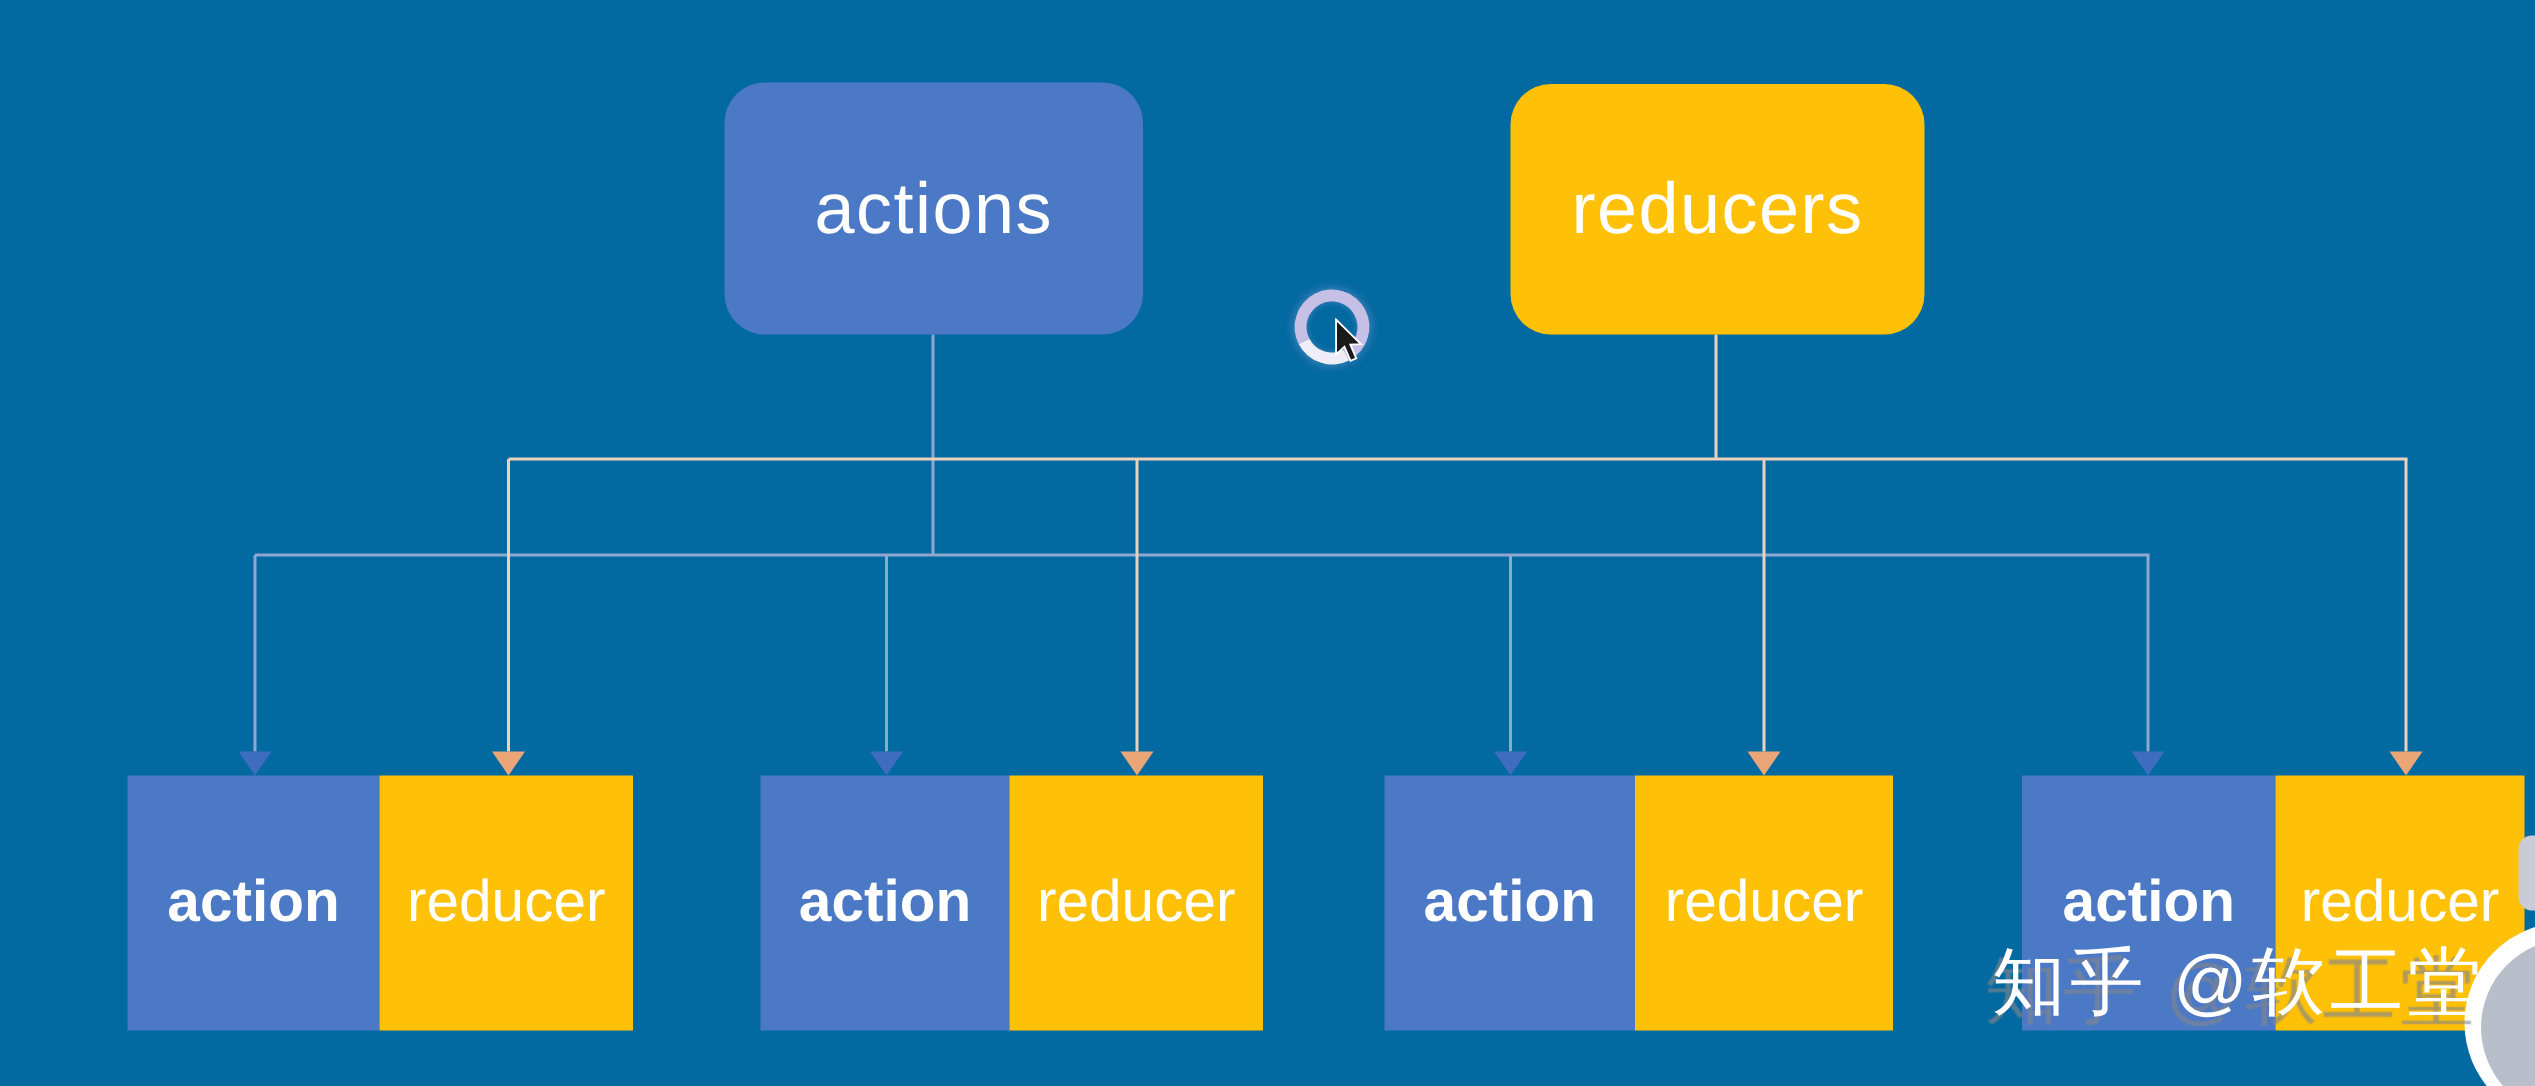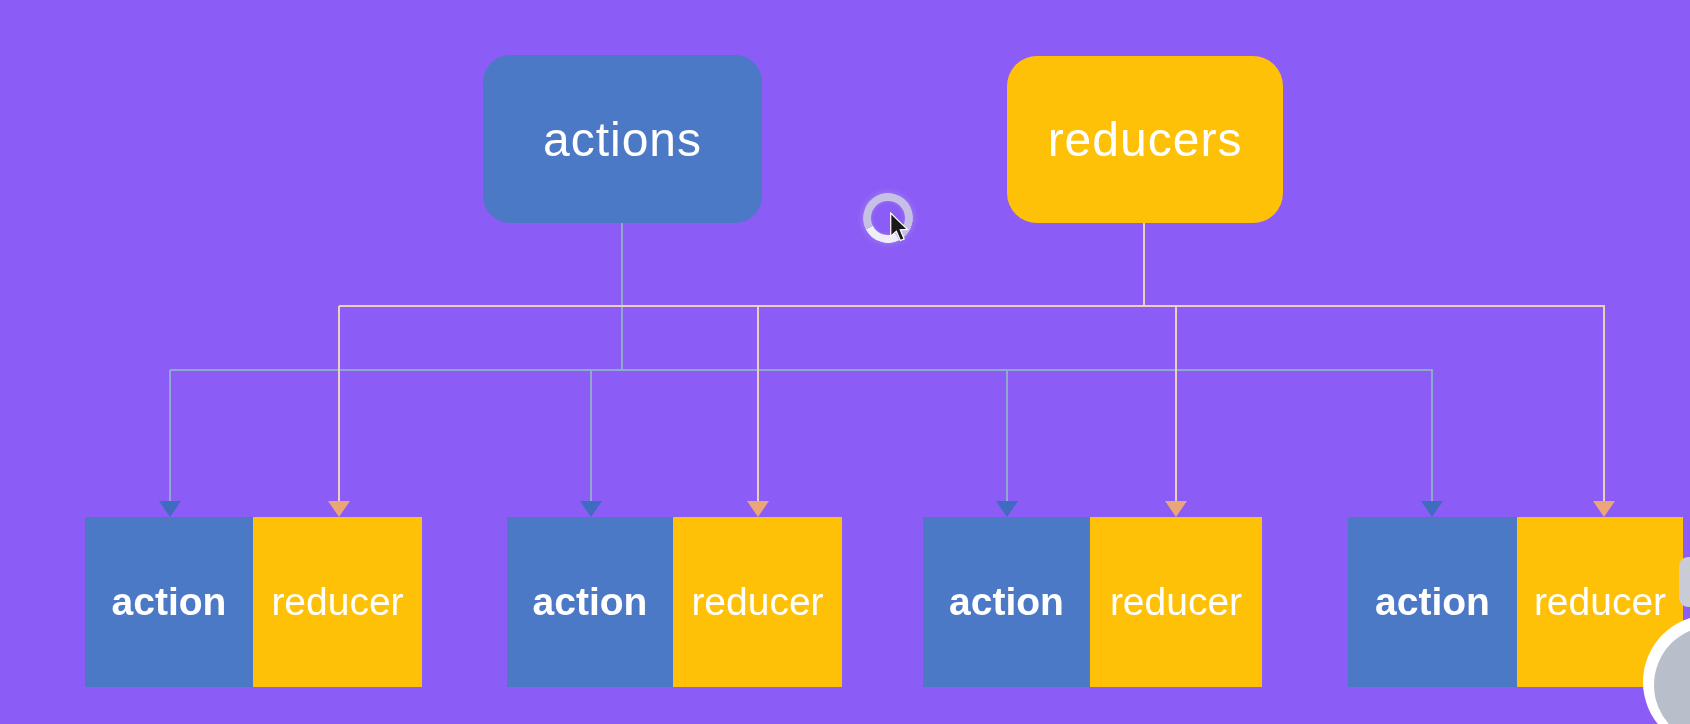--- a/index.html
+++ b/index.html
@@ -1,27 +1,27 @@
 <!DOCTYPE html>
 <html style="--node_blue: #4b79c6; --node_yellow: #fec107; --line_blue: #8ea8d0; --line_orange: #ebd0bc; --arrow_blue: #3e6cbe; --arrow_orange: #eba678; --spinner_ring: #c6c0e7; --circle_grey: #b9bfca; --edge_tab_grey: #c9ccd6; --text_white: #ffffff;"><head>
 <meta charset="utf-8">
 <style>
   html,body{margin:0;padding:0;background:#fff;}
   .stage{
-    position:relative;width:1690px;height:724px;background:#8b5cf6;overflow:hidden;
+    position:relative;width:1690px;height:724px;background:#0369a1;overflow:hidden;
     font-family:"Liberation Sans","DejaVu Sans",sans-serif;
   }
   
   .node-top{
     position:absolute;border-radius:27px;color:var(--text_white);
     display:flex;align-items:center;justify-content:center;
     font-size:48px;z-index:2;letter-spacing:1px;
   }
   .node-actions{left:483px;top:55px;width:279px;height:168px;background:var(--node_blue);}
-  .node-reducers{left:1007px;top:56px;width:276px;height:167px;background:var(--node_yellow);border-radius:30px;}
+  .node-reducers{left:1007px;top:56px;width:276px;height:167px;background:var(--node_yellow);}
   
   .vline,.hline{position:absolute;z-index:1;}
   .vline{width:2px;}
   .hline{height:2px;}
   .line-blue{background:var(--line_blue);}
   .line-orange{background:var(--line_orange);}
   .v-src-blue{left:621px;top:223px;height:147px;}
   .v-src-orange{left:1143px;top:223px;height:83px;}
   .h-orange{left:339px;top:305px;width:1266px;}
   .h-blue{left:170px;top:369px;width:1263px;}
@@ -124,19 +124,20 @@
     <span>action</span>
   </div>
   <div class="cell cell-yellow" style="left:1517px;width:166px">
     <span>reducer</span>
   </div>
 
   <div class="edge-tab"></div>
   <div class="halo-circle"></div>
   <div class="grey-circle"></div>
 
+  <div class="watermark">知乎 @软工堂</div>
 
   <div class="spinner"></div>
   <svg class="cursor" width="20" height="30" viewBox="0 0 18 29">
     <path d="M1,1 L1,23.5 L6.4,18.6 L10.3,27.6 L14,26 L10.2,17.2 L17,16.8 Z" fill="#1a1a1a" stroke="#ffffff" stroke-width="1.2"></path>
   </svg>
 
 </div>
 
 </body></html>

